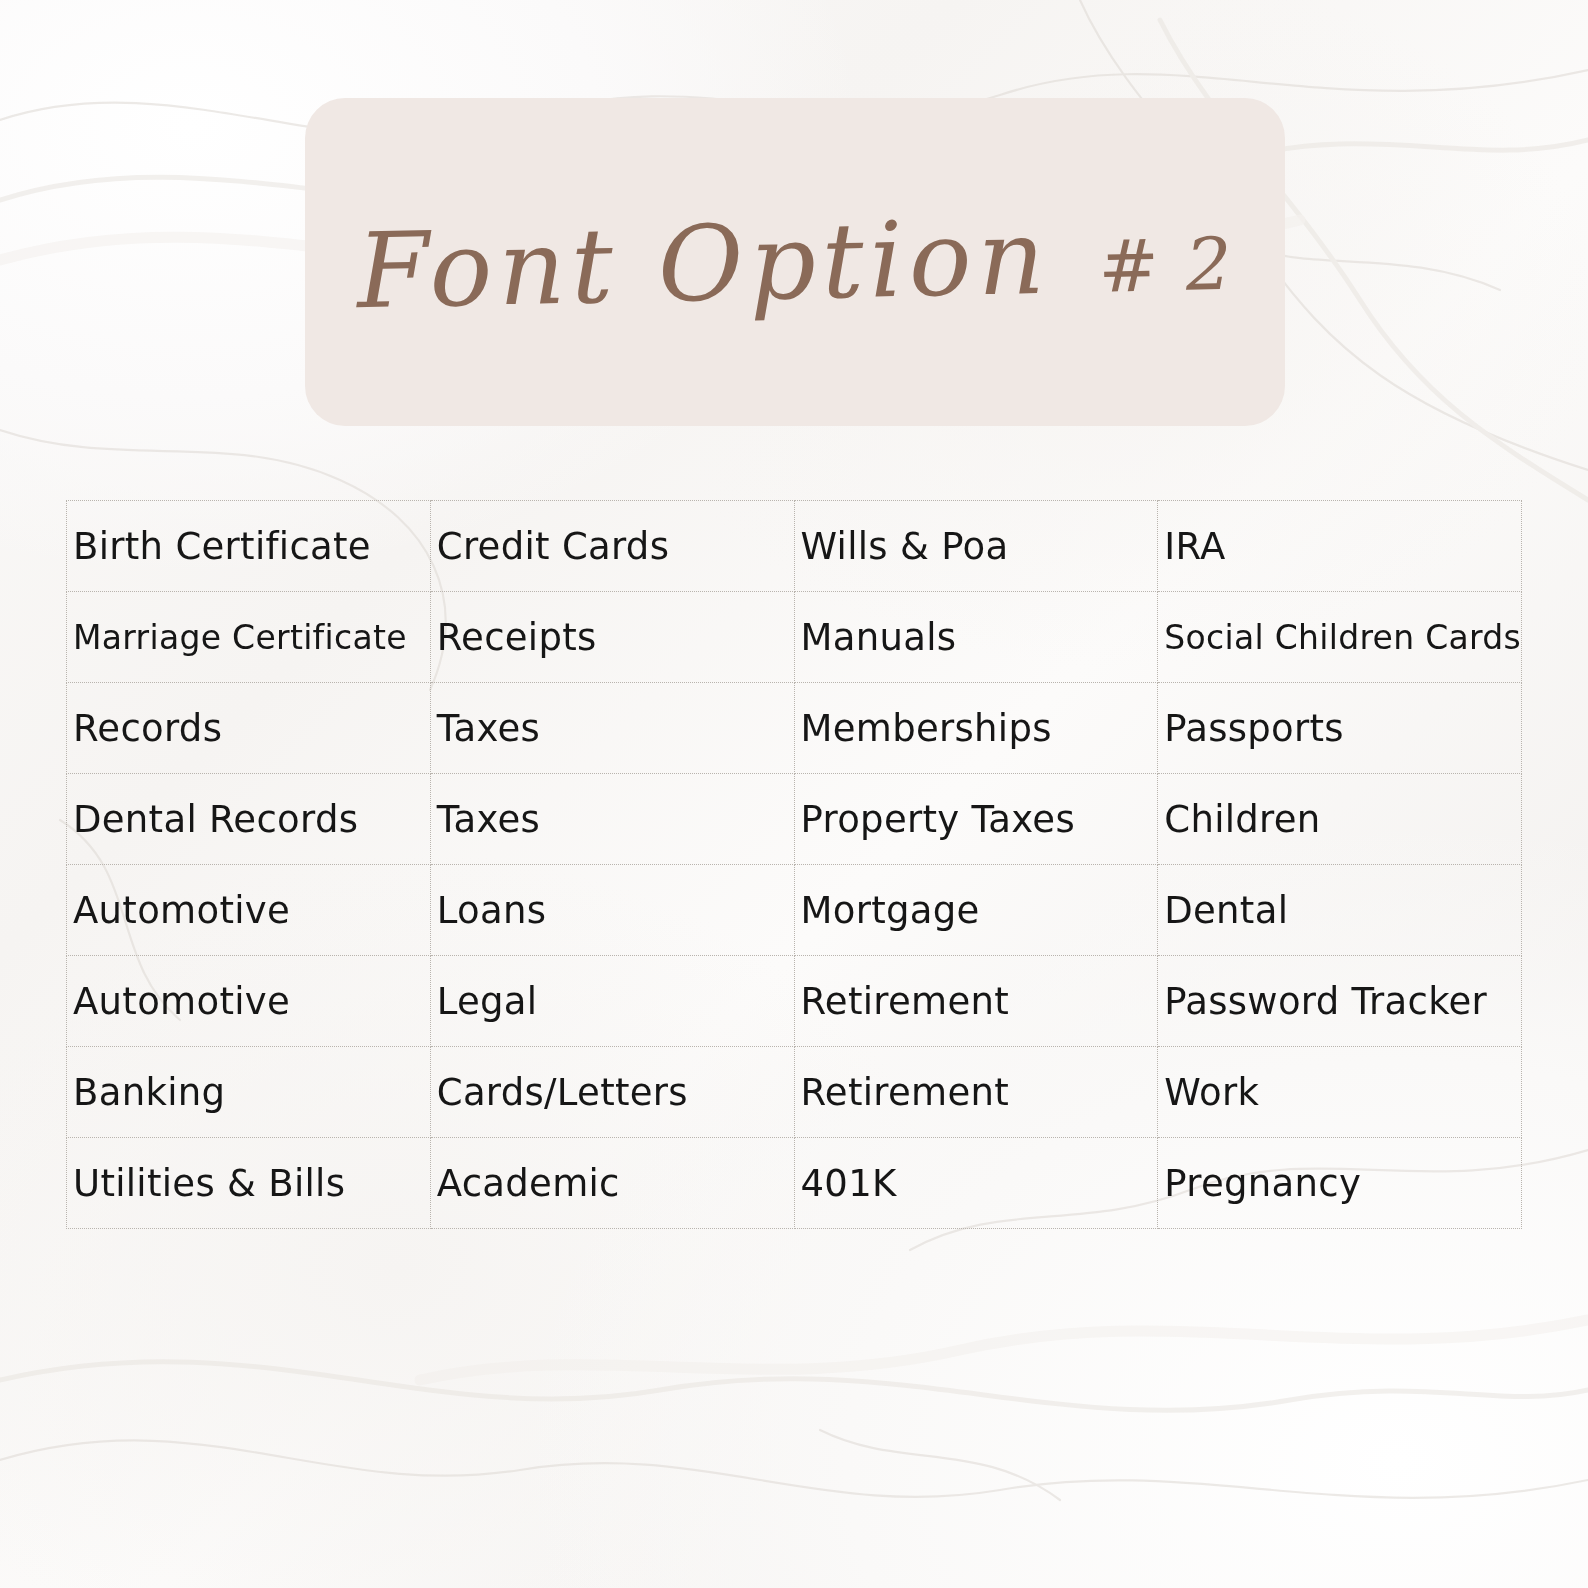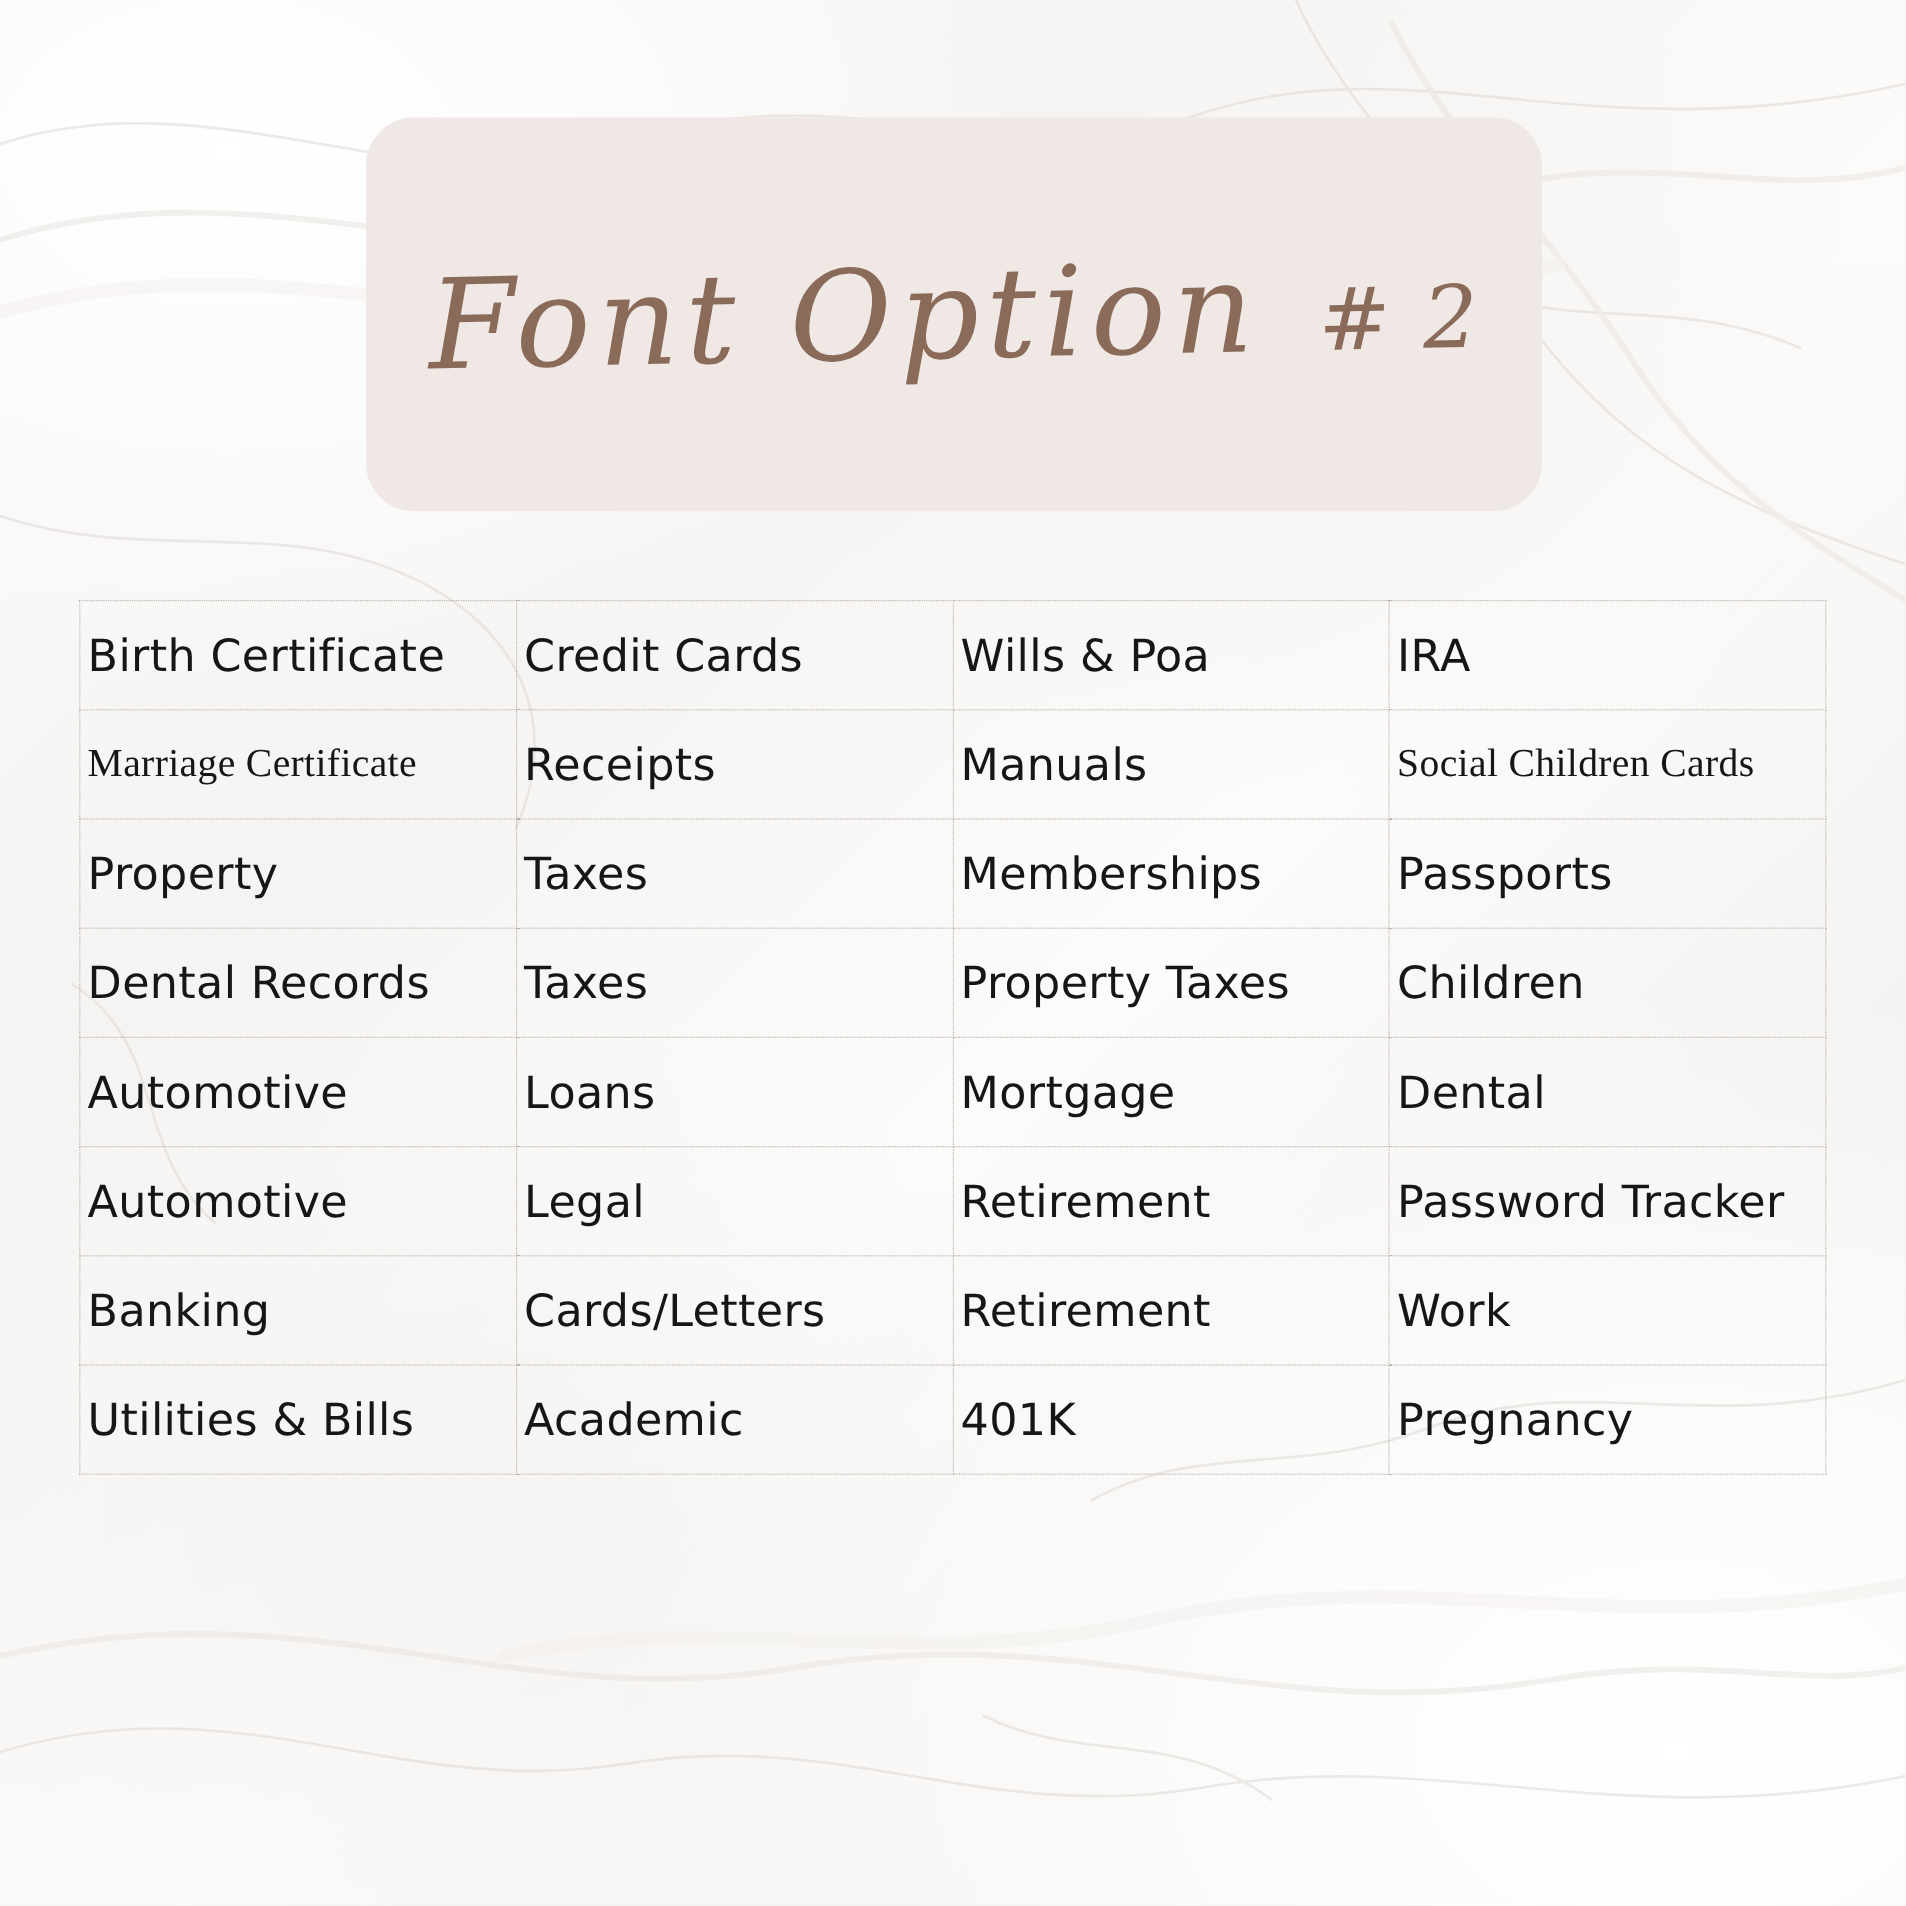--- a/index.html
+++ b/index.html
@@ -92,21 +92,20 @@
     font-weight: 400;
     color: #161616;
     letter-spacing: 0.3px;
     padding: 0 6px;
     white-space: nowrap;
     overflow: hidden;
   }
 
   #label-table td.long {
     font-size: 33px;
-    font-family: Liberation Serif, serif;
   }
 </style>
 </head>
 <body>
 
 <div id="marble-bg">
   <svg id="marble-veins" viewBox="0 0 1588 1588" preserveAspectRatio="none" xmlns="http://www.w3.org/2000/svg">
     <g fill="none" stroke="#ded9d4" stroke-width="2.2" stroke-linecap="round">
       <path d="M0,120 C180,60 360,180 520,120 C700,55 830,150 1000,95 C1180,35 1320,130 1588,70"></path>
       <path d="M1080,0 C1120,90 1200,160 1260,250 C1330,350 1400,410 1588,470"></path>
@@ -144,21 +143,21 @@
         <td>Wills &amp; Poa</td>
         <td>IRA</td>
       </tr>
       <tr>
         <td class="long">Marriage Certificate</td>
         <td>Receipts</td>
         <td>Manuals</td>
         <td class="long">Social Children Cards</td>
       </tr>
       <tr>
-        <td>Property</td>
+        <td>Records</td>
         <td>Taxes</td>
         <td>Memberships</td>
         <td>Passports</td>
       </tr>
       <tr>
         <td>Dental Records</td>
         <td>Taxes</td>
         <td>Property Taxes</td>
         <td>Children</td>
       </tr>

